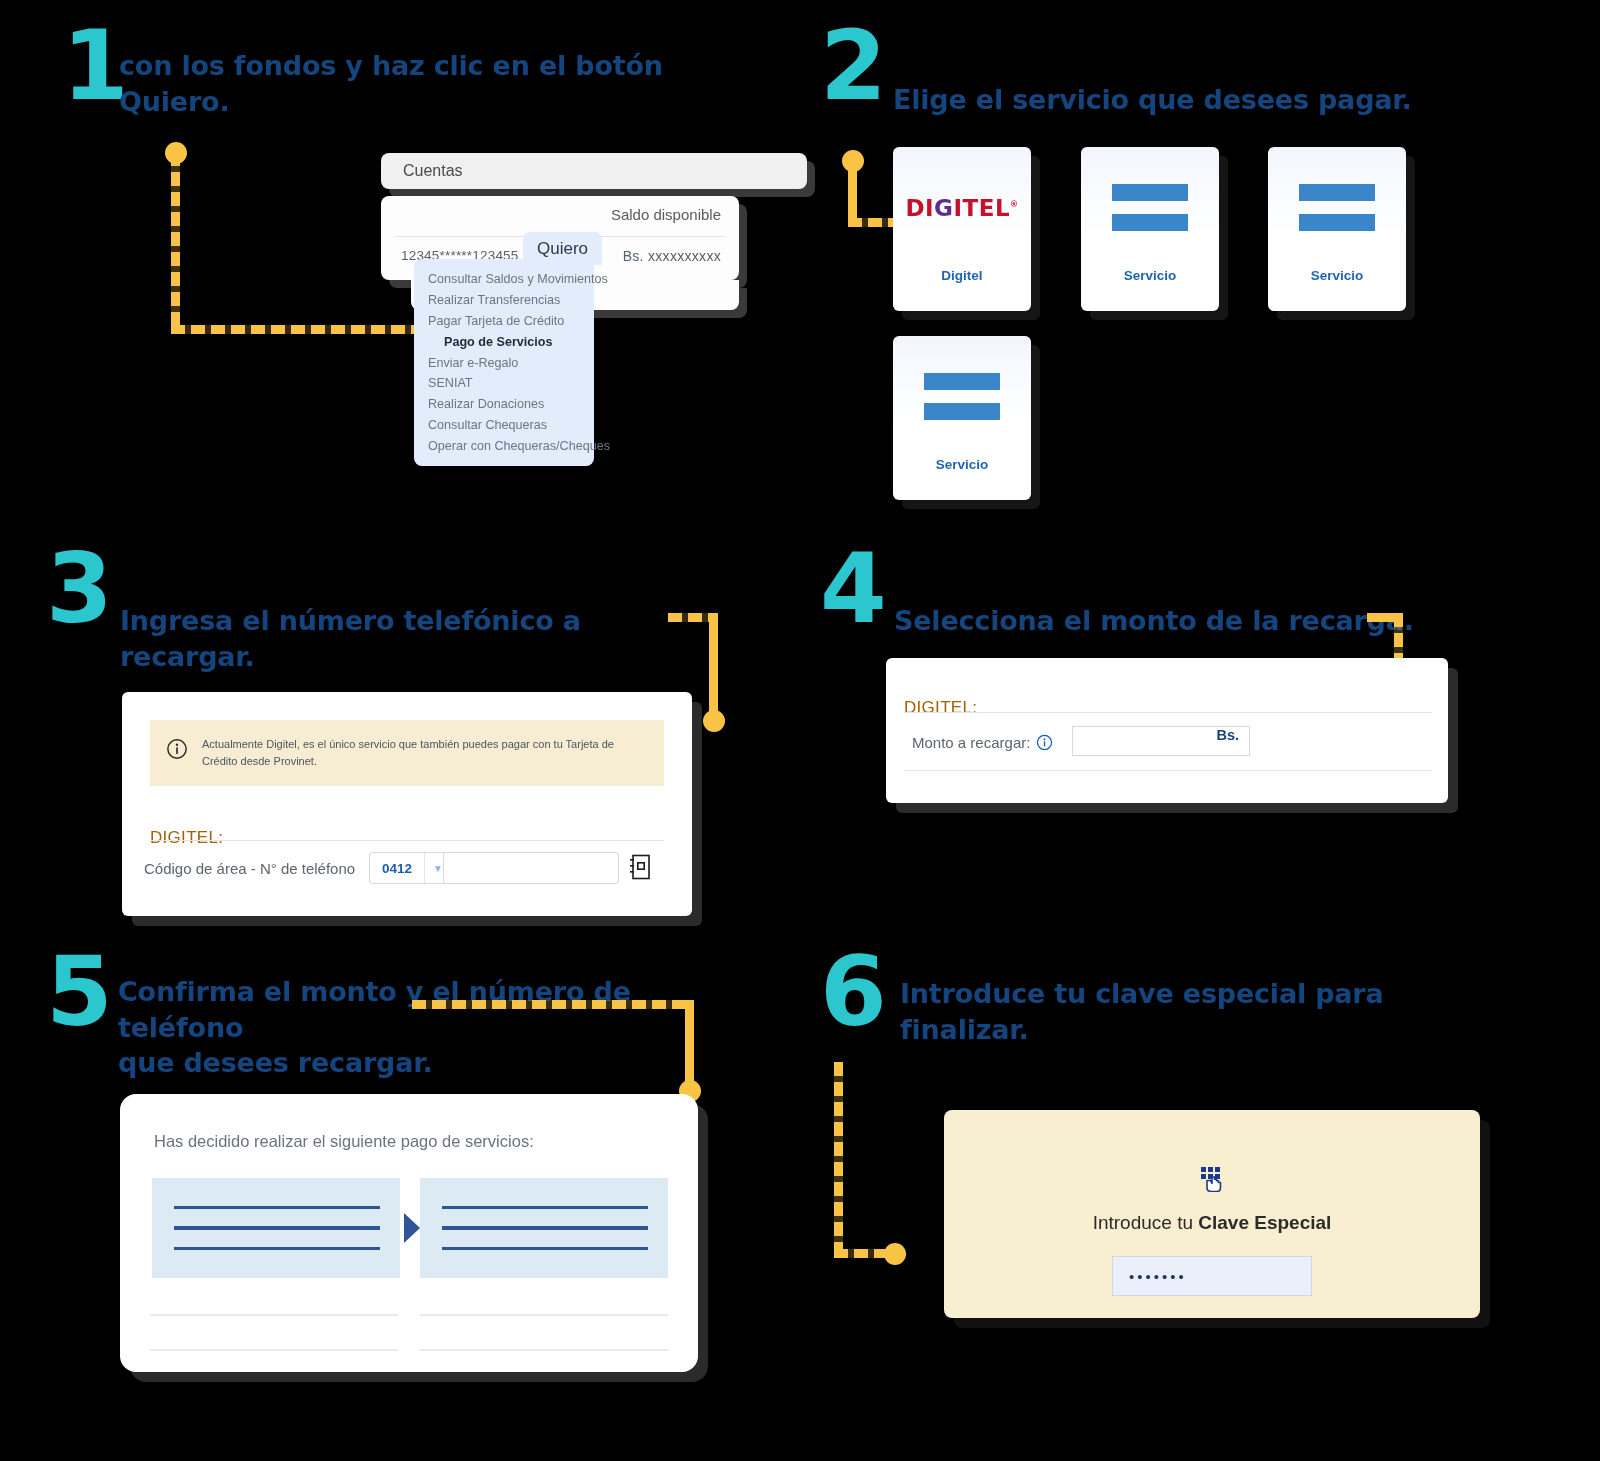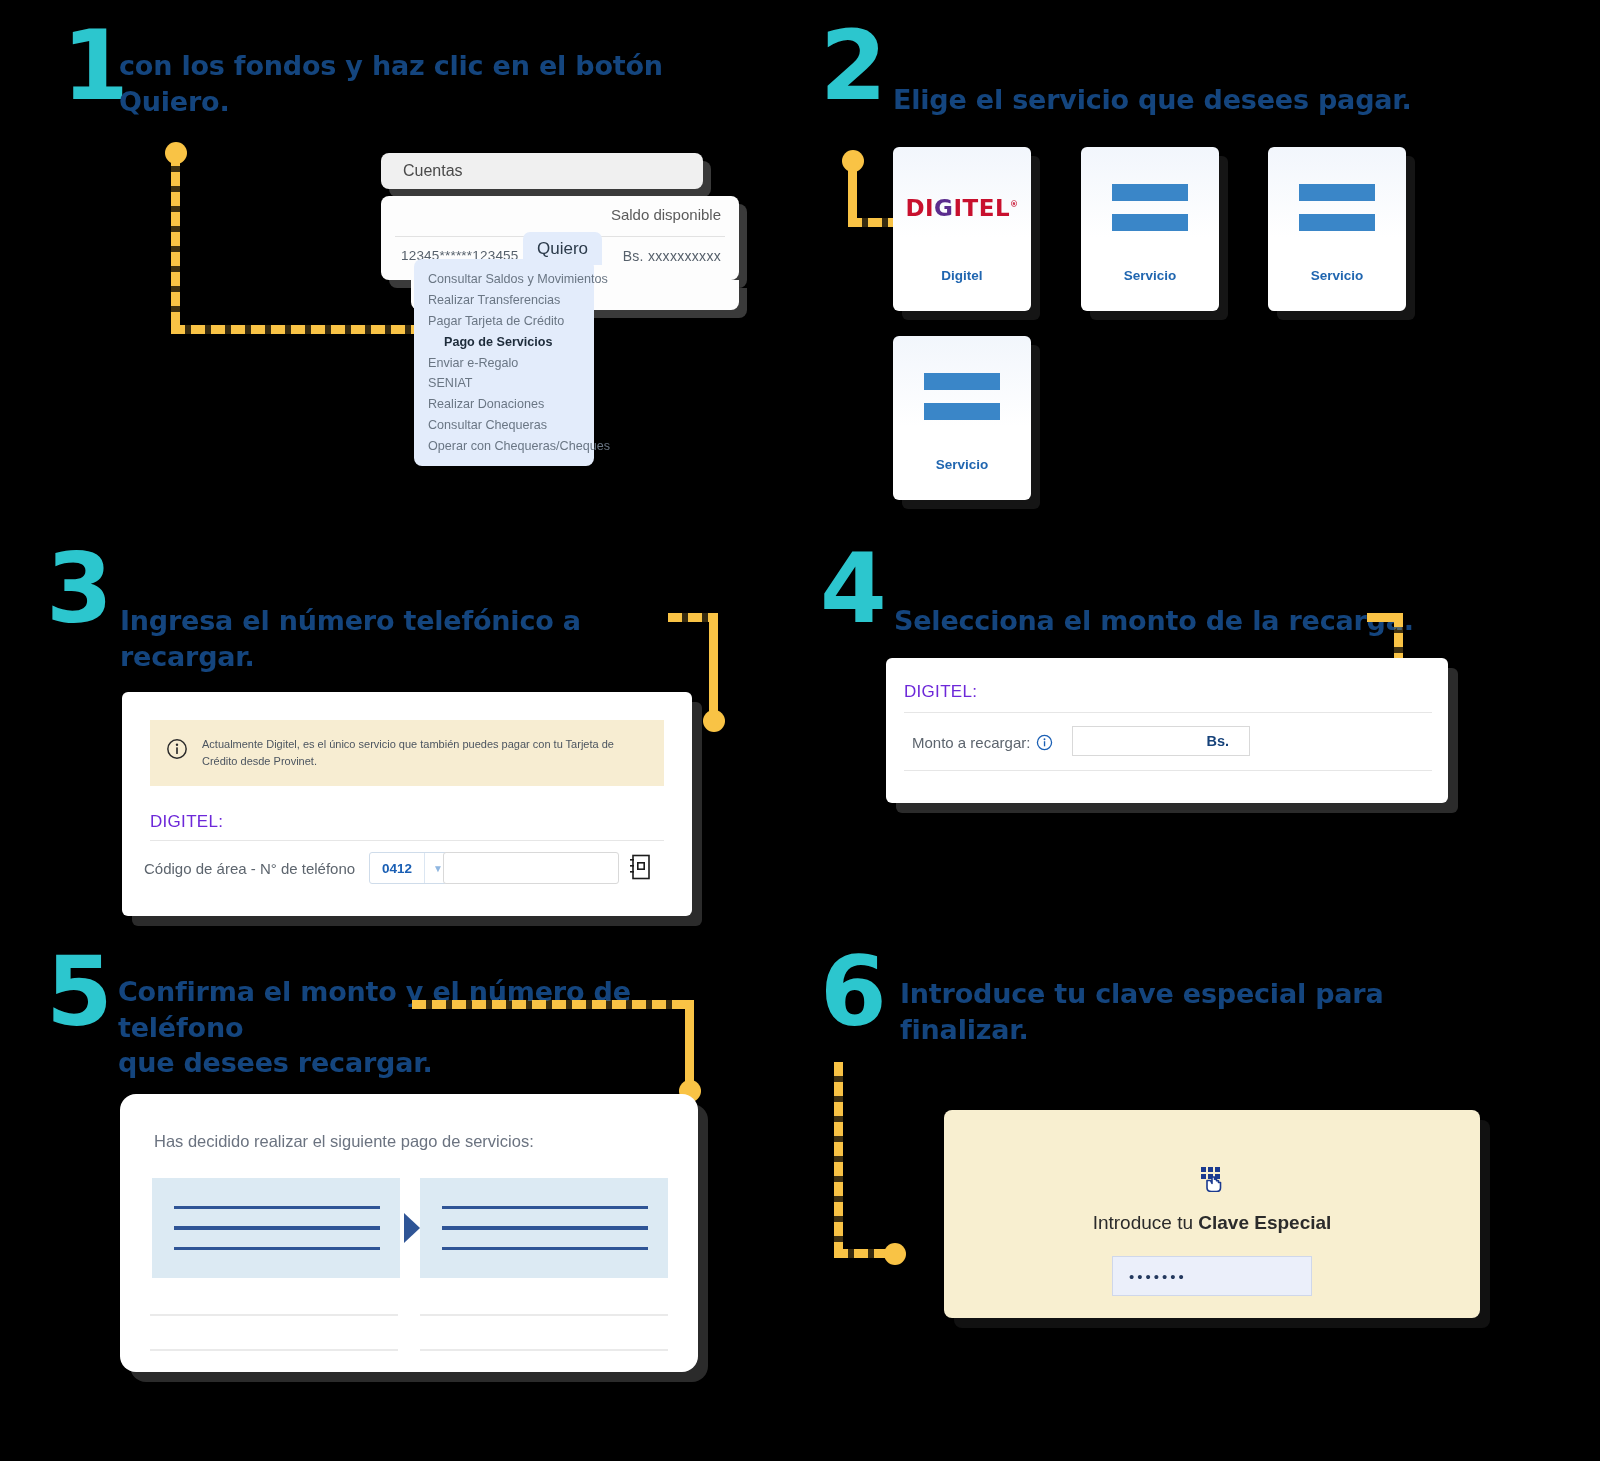--- a/index.html
+++ b/index.html
@@ -145,21 +145,21 @@
   
   .notice {
     position: absolute;
     background: #F7EDD2;
     display: flex; gap: 14px;
     padding: 16px 18px 16px 16px;
   }
   .notice .txt { font-size: 11px; color: #4c5560; line-height: 1.55; }
   .sec-title {
     position: absolute;
-    font-size: 17px; color: #6d28d9; letter-spacing: .3px;
+    font-size: 17px; color: #a16207; letter-spacing: .3px; margin-top: 16px;
   }
   .sec-rule { position: absolute; height: 1px; background: #e6e6e6; }
   .field-label { position: absolute; font-size: 15px; color: #5d656e; }
   .combo {
     position: absolute; display: flex; align-items: stretch;
     border: 1px solid #cfdcea; border-radius: 3px; background: #fff;
   }
   .combo .val {
     font-size: 13.5px; font-weight: 700; color: #1a5fb4;
     padding: 7px 12px; display: flex; align-items: center;
@@ -169,22 +169,22 @@
     width: 26px; display: flex; align-items: center; justify-content: center;
     color: #8fb6e0; font-size: 10px;
   }
   .txtbox {
     position: absolute;
     border: 1px solid #d9d9d9; border-radius: 3px; background: #fff;
   }
   .amt-box {
     position: absolute;
     border: 1px solid #d9d9d9; background: #fff;
-    display: flex; align-items: center; justify-content: flex-end;
-    padding-right: 20px;
+    display: flex; align-items: flex-start; justify-content: flex-end;
+    padding-right: 10px;
   }
   .amt-box .bs { font-size: 14.5px; font-weight: 700; color: #16427a; }
 
   
   .confirm-txt { position: absolute; font-size: 16.5px; color: #6b7380; }
   .cmp {
     position: absolute;
     background: #DCEAF3;
     display: flex; flex-direction: column; justify-content: center;
     gap: 17px; padding-left: 22px; padding-right: 20px;
@@ -224,21 +224,21 @@
 
   <div class="step-num" style="left:62px; top:22px;">1</div>
   <div class="step-title" style="left:119px; top:48px; width:640px;">
     <div>con los fondos y haz clic en el botón Quiero.</div>
   </div>
 
   <div class="dot" style="left:165px; top:142px;"></div>
   <div class="wire v dash-v" style="left:171px; top:152px; height:178px;"></div>
   <div class="wire h dash-h" style="left:171px; top:325px; width:264px;"></div>
 
-  <div id="s1-head" style="left:381px; top:153px; width:322px; height:36px;padding-left:22px;">
+  <div id="s1-head" style="left:381px; top:153px; width:426px; height:36px;padding-left:22px;">
     <span>Cuentas</span>
   </div>
   <div id="s1-body" style="left:381px; top:196px; width:358px; height:84px;">
     <div class="saldo-label">Saldo disponible</div>
     <div class="hrule-thin"></div>
     <div class="acct-num">12345******123455</div>
     <div class="acct-bal">Bs. xxxxxxxxxx</div>
   </div>
   <div id="s1-stub" style="left:411px; top:280px; width:328px; height:30px;"></div>
 

